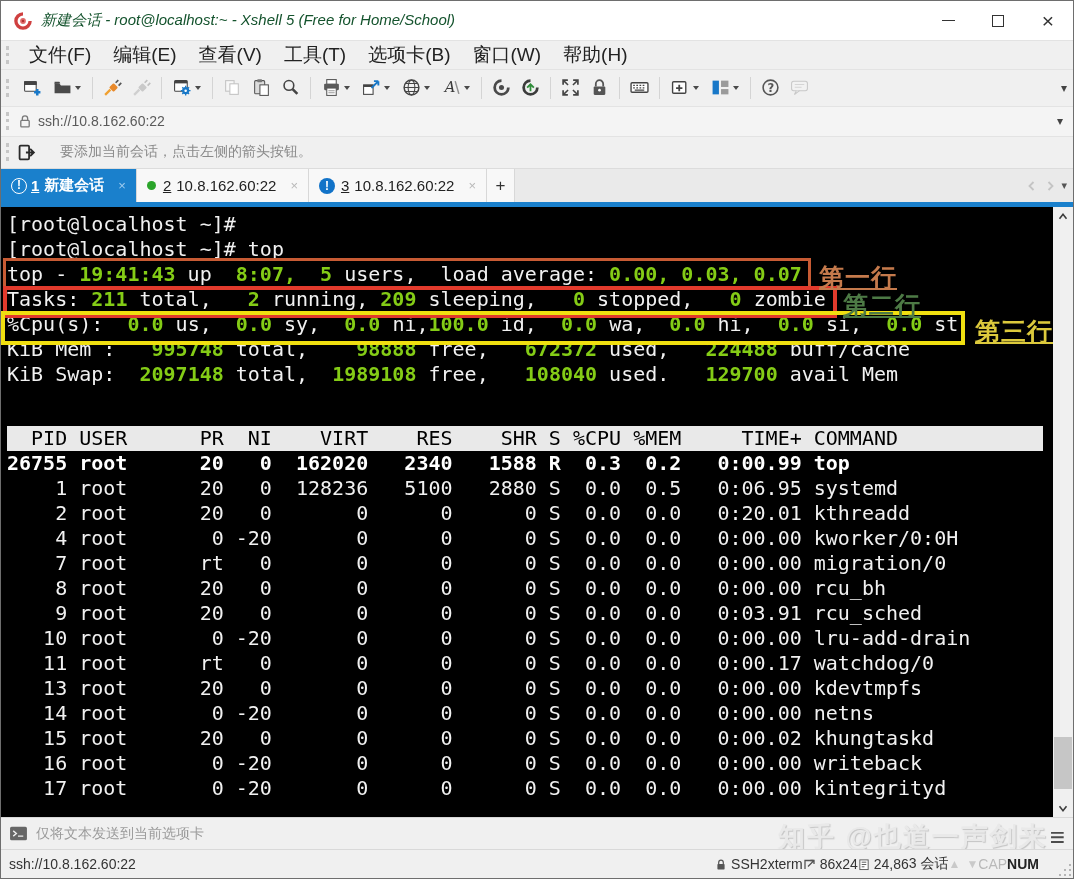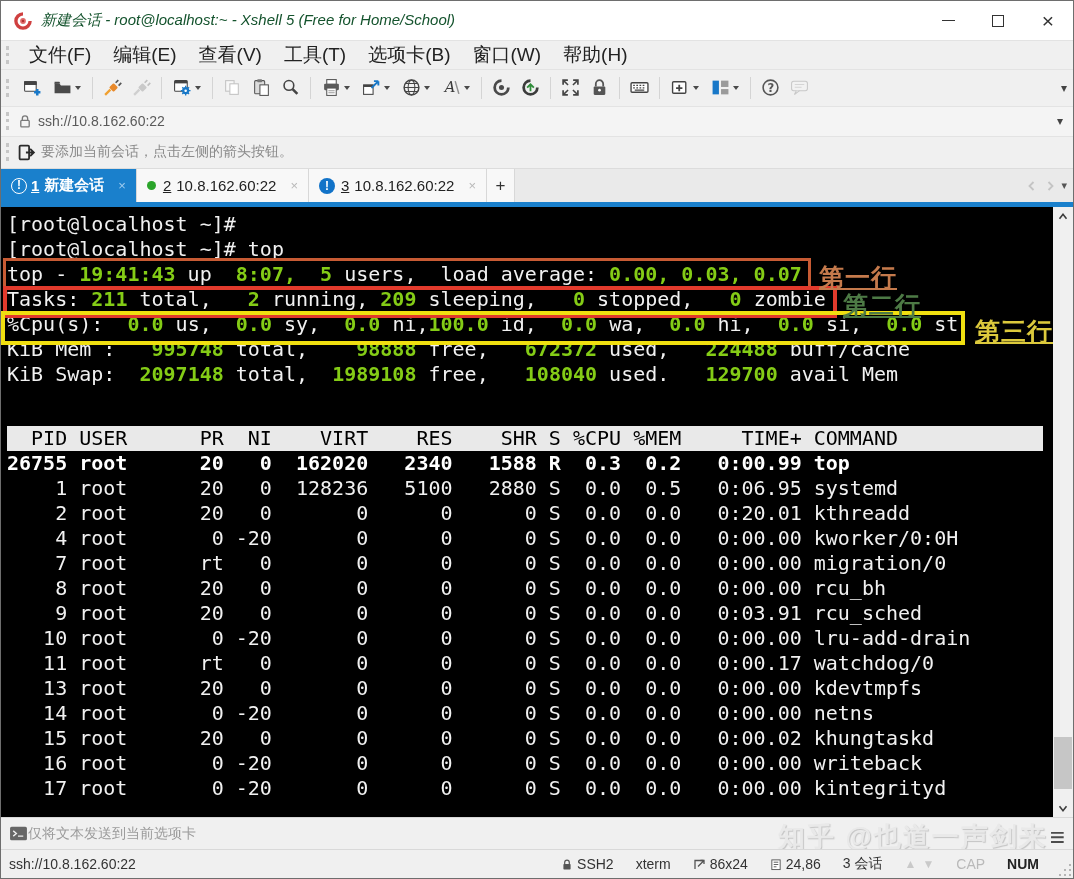--- a/index.html
+++ b/index.html
@@ -30,21 +30,21 @@
   .tb-btn .dd { width:0; height:0; border-left:3.5px solid transparent; border-right:3.5px solid transparent; border-top:4px solid #4a4a4a; margin-left:3px; }
   .tb-btn.wide { width:38px; }
   .tb-sep { width:1px; height:22px; background:#d4d4d4; margin:0 5px; }
   .tb-overflow { margin-left:auto; margin-right:6px; color:#444; font-size:12px; }
 
   .addressbar { height:30px; background:#f4f4f4; }
   .addr-text { font-size:14px; color:#5a5a5a; margin-left:6px; }
   .addr-dd { margin-left:auto; margin-right:10px; color:#444; font-size:12px; }
 
   .infobar { height:33px; }
-  .info-text { font-size:14px; color:#8a8a8a; margin-left:4px; }
+  .info-text { font-size:14px; color:#8a8a8a; margin-left:23px; }
 
   
   .tabbar { height:34px; background:#eaeaea; display:flex; align-items:stretch; border-top:1px solid #dcdcdc; }
   .tab { display:flex; align-items:center; padding:0 10px; font-size:15px; background:#f8f8f8; border-right:1px solid #d8d8d8; color:#222; min-width:130px; }
   .tab .num { text-decoration:underline; margin-right:5px; }
   .tab .close { margin-left:14px; font-size:13px; color:#b9b9b9; }
   .tab.active { background:#1a80cc; color:#fff; font-weight:bold; }
   .tab.active .close { color:#9fccef; font-weight:normal; }
   .dot { width:9px; height:9px; border-radius:50%; background:#2ba52b; margin-right:7px; }
   .alert-outline { width:16px; height:16px; border-radius:50%; border:1.6px solid #fff; color:#fff; font-size:12px; line-height:13px; text-align:center; margin-right:4px; font-weight:bold; }
@@ -65,28 +65,28 @@
   .ann-label { position:absolute; font-size:25px; font-weight:bold; pointer-events:none; letter-spacing:1px;text-decoration:underline; }
 
   
   .vscroll { position:absolute; right:0; top:0; width:20px; height:610px; background:#f0f0f0; }
   .vs-btn { position:absolute; left:0; width:20px; height:19px; background:#f0f0f0; display:flex; align-items:center; justify-content:center; }
   .vs-btn.up { top:0; } .vs-btn.down { bottom:0; }
   .vs-thumb { position:absolute; left:1px; width:18px; top:530px; height:52px; background:#c6c6c6; }
 
   
   .sendbar { height:32px; position:relative; border-top:1px solid #d9d9d9; }
-  .send-text { font-size:14px; color:#9a9a9a; }
+  .send-text { font-size:14px; color:#9a9a9a; margin-left:8px; }
   .watermark { position:absolute; right:8px; top:1px; display:flex; align-items:center; }
   .wm-text { font-size:27px; color:#e9e9e9; text-shadow:1px 1px 1px #c4c4c4; letter-spacing:2px; font-weight:bold; }
   .wm-menu { font-size:26px; color:#4c4c4c; margin-left:2px; line-height:26px; }
 
   .statusbar { height:29px; display:flex; align-items:center; border-top:1px solid #d9d9d9; background:#f0f0f0; font-size:14px; color:#333; }
   .st-url { margin-left:8px; }
-  .st-right { margin-left:auto; display:flex; align-items:center; gap:22px; margin-right:34px; }
+  .st-right { margin-left:auto; display:flex; align-items:center; margin-right:34px; }
   .st-item { display:flex; align-items:center; gap:4px; }
   .st-dim { color:#b9b9b9; }
   .st-arrows { display:flex; gap:6px; color:#c9c9c9; font-size:12px; }
   .grip-corner { position:absolute; right:2px; bottom:2px; width:12px; height:12px; }
   .grip-corner i { position:absolute; width:2px; height:2px; background:#b5b5b5; }
 </style>
 </head>
 <body>
 
 <div class="window">

